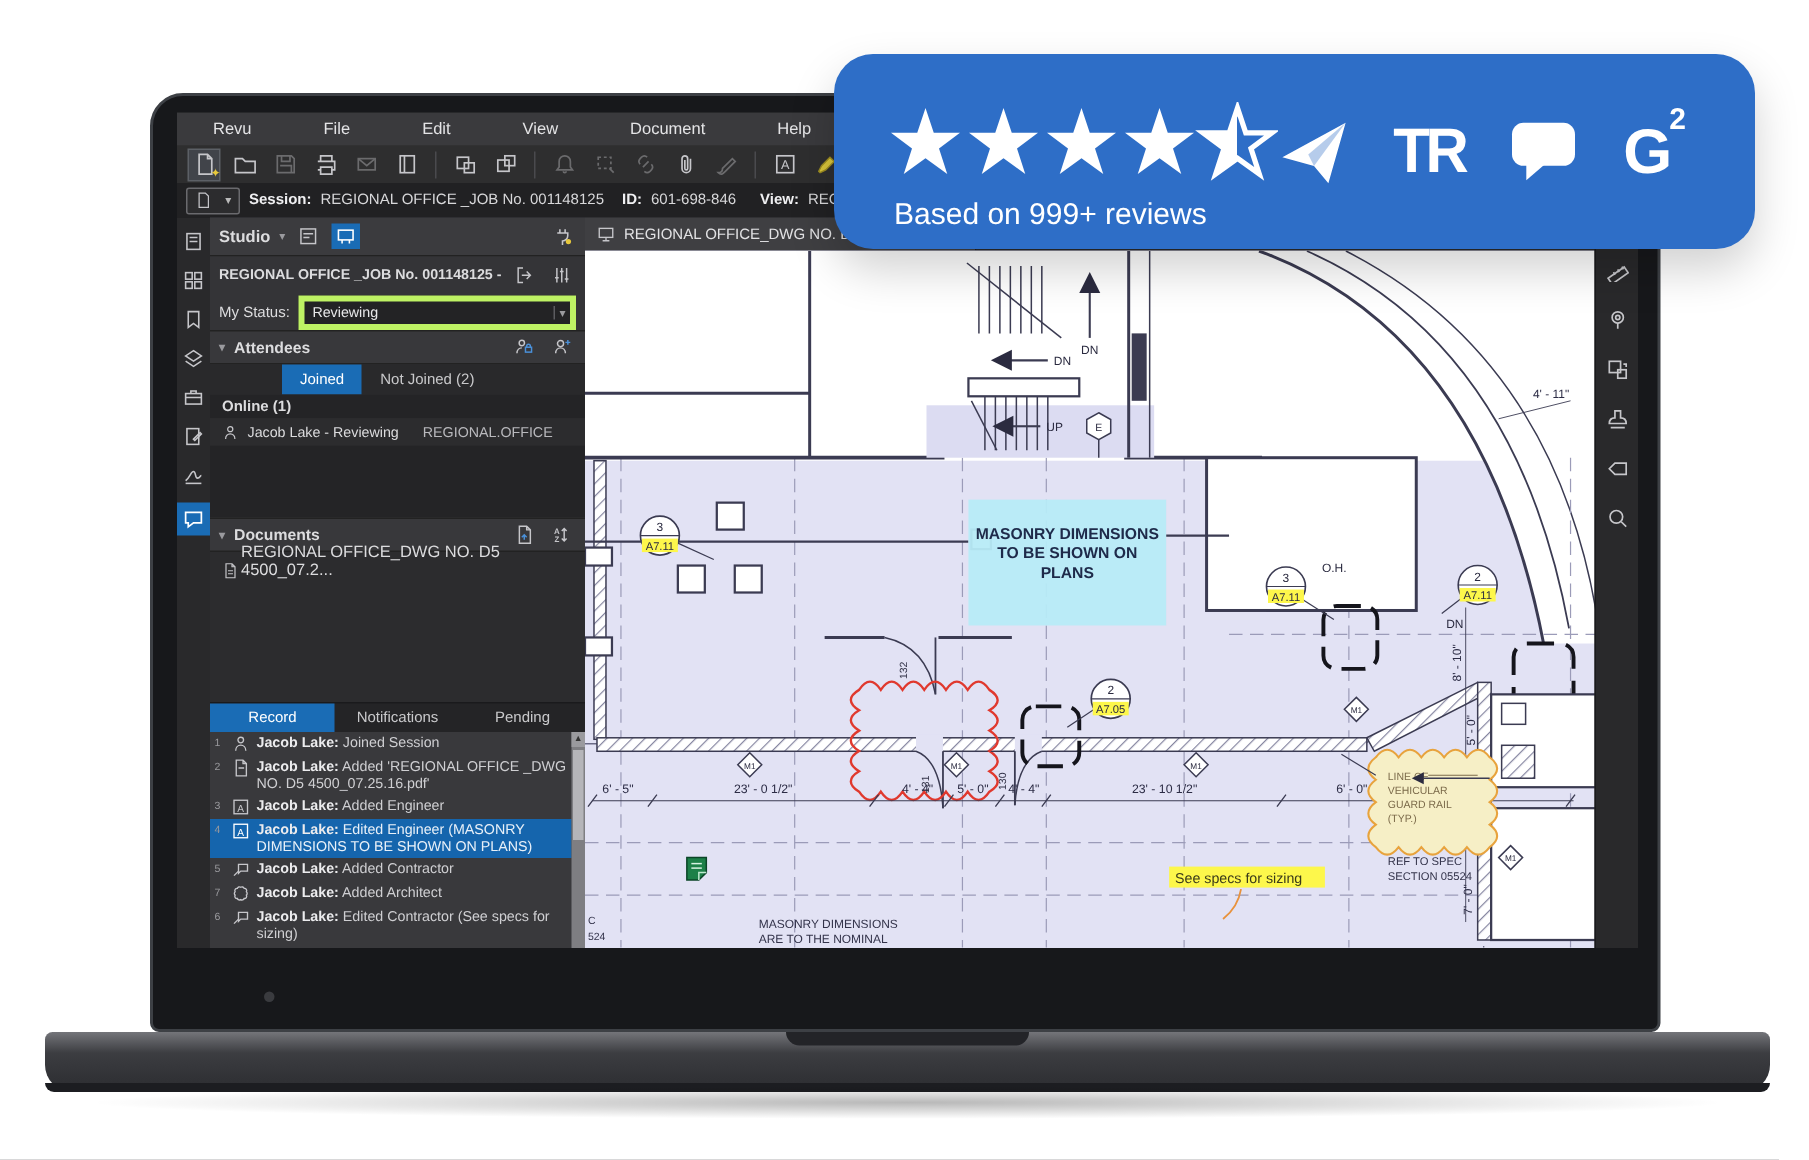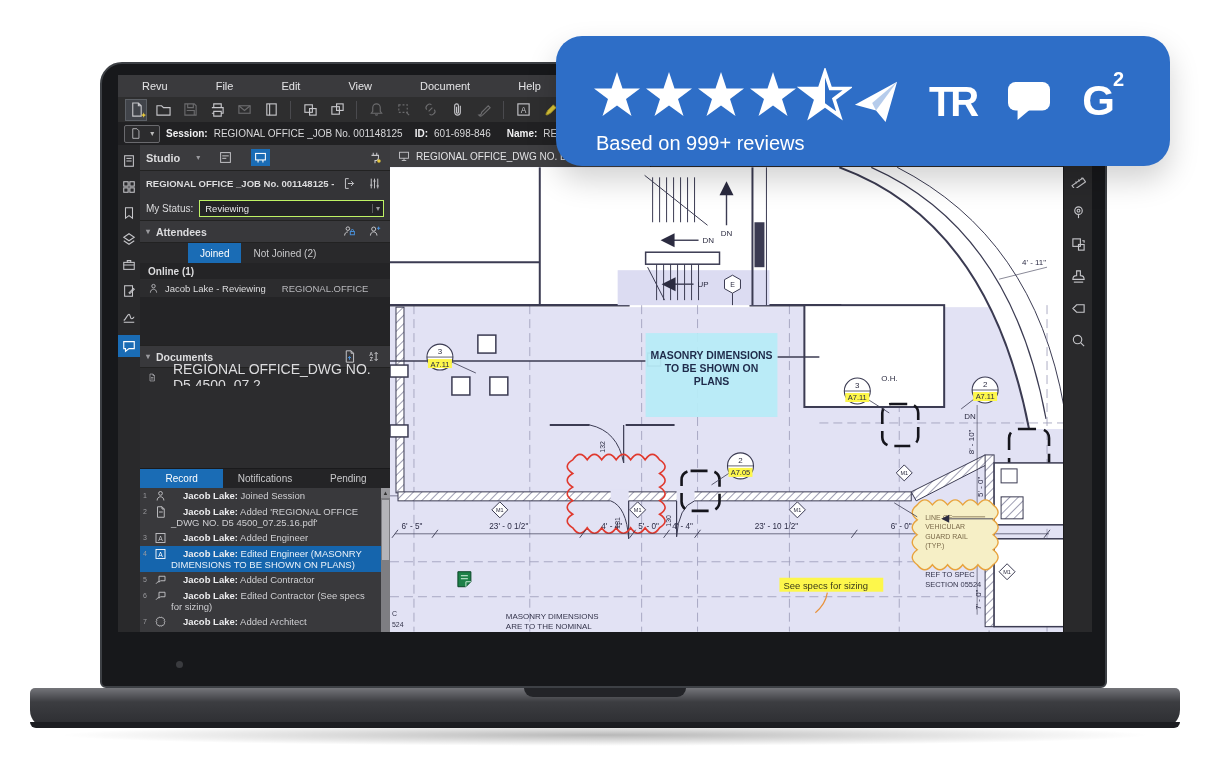--- a/index.html
+++ b/index.html
@@ -37,49 +37,49 @@
   
   .leftstrip{position:absolute;left:0;top:70px;bottom:0;width:22px;background:#29292b;border-right:1px solid #1a1a1c;
              display:flex;flex-direction:column;align-items:center;padding-top:8px;gap:11px;}
   .lsic{width:15px;height:15px;display:flex;align-items:center;justify-content:center;}
   .lsic.active{background:#1a6cb5;width:22px;height:22px;}
   .rightstrip{position:absolute;right:0;top:70px;bottom:0;width:28px;background:#29292b;border-left:1px solid #1a1a1c;
               display:flex;flex-direction:column;align-items:center;padding-top:28px;gap:13px;}
   .studio{position:absolute;left:22px;top:70px;bottom:0;width:250px;background:#313134;color:#dcdcde;
           display:flex;flex-direction:column;font-size:10px;border-right:1px solid #141416;}
   .row{display:flex;align-items:center;}
-  .st-head{height:25px;background:#3b3b3e;border-bottom:1px solid #222;padding:0 6px;gap:16px;}
+  .st-head{height:25px;background:#3b3b3e;border-bottom:1px solid #222;padding:0 6px;gap:6px;}
   .st-head b{font-size:11px;}
   .iconbtn{width:19px;height:17px;display:flex;align-items:center;justify-content:center;}
   .iconbtn.blue{background:#1a6cb5;}
   .st-session{height:25px;padding:0 6px;gap:6px;background:#343437;}
   .st-session .title{flex:1;font-weight:bold;font-size:9.5px;white-space:nowrap;overflow:hidden;}
   .st-status{height:24px;padding:0 6px;gap:6px;background:#343437;}
-  .select{flex:1;height:15px;background:#232325;border:1px solid #bef264;display:flex;align-items:center;
+  .select{flex:1;height:15px;background:#232325;border:4px solid #bef264;display:flex;align-items:center;
           padding-left:5px;color:#e8e8ea;font-size:9.5px;justify-content:space-between;}
   .select .chev{font-size:8px;color:#9a9a9e;border-left:1px solid #5c5c60;padding:0 3px;}
   .sechead{height:21px;background:#38383b;border-top:1px solid #222;border-bottom:1px solid #222;
            padding:0 6px;gap:6px;font-weight:bold;font-size:10.5px;}
   .chevd{color:#9a9a9e;font-size:8px;}
   .flex1{flex:1;}
   .st-tabs{height:20px;background:#29292b;align-items:stretch;padding-left:48px;}
   .jtab{display:flex;align-items:center;padding:0 12px;color:#c9c9cb;}
   .jtab.active{background:#1a6cb5;color:#fff;}
   .st-online{height:16px;background:#242426;font-weight:bold;padding-left:8px;}
   .st-attrow{height:18px;padding-left:8px;gap:6px;background:#2c2c2e;font-size:9.5px;}
   .st-attrow .org{color:#b9b9bd;margin-left:10px;}
   .gap1{height:48px;background:#242426;}
-  .st-docrow{height:18px;padding-left:8px;gap:17px;background:#2c2c2e;font-size:14px;}
+  .st-docrow{height:18px;padding-left:8px;gap:2px;background:#2c2c2e;font-size:11px;align-items:flex-end;}
   .gap2{flex:0 0 82px;background:#2c2c2e;}
   .rectabs{height:19px;background:#242426;align-items:stretch;border-top:1px solid #1a1a1c;}
   .rtab{flex:1;display:flex;align-items:center;justify-content:center;color:#c9c9cb;font-size:10px;}
   .rtab.active{background:#1a6cb5;color:#fff;}
   .records{flex:1;background:#39393c;position:relative;overflow:hidden;padding-right:9px;}
   .rrow{display:flex;padding:2px 3px 2px 3px;gap:4px;font-size:9.5px;line-height:11px;color:#cfcfd2;}
-  .rrow b{color:#ececee;white-space:nowrap;margin-left:12px;}
+  .rrow b{color:#ececee;white-space:nowrap;}
   .rrow .rnum{color:#9a9a9e;font-size:7px;width:7px;flex:none;}
   .rrow .ricon{flex:none;width:13px;}
   .rrow.sel{background:#1565ad;color:#e8f0f8;}
   .scrollbar{position:absolute;right:0;top:0;bottom:0;width:9px;background:#7e7e82;}
   .scroll-up{height:10px;background:#9a9a9e;color:#333;font-size:6px;text-align:center;line-height:10px;}
   .scroll-thumb{position:absolute;top:12px;left:1px;width:7px;height:60px;background:#b5b5b9;}
   
   .main{position:absolute;left:272px;top:70px;bottom:0;width:674px;background:#29292b;}
   .tabbar{position:absolute;left:0;top:0;right:0;height:22px;background:#29292b;display:flex;}
   .doctab{width:252px;background:#3f3f42;display:flex;align-items:center;gap:6px;padding-left:8px;
@@ -212,21 +212,21 @@
         <div class="dropbox">
           <svg class="ic" width="11" height="11" viewBox="0 0 16 16">
               <path d="M4 1h6l3 3v11H4z"></path>
             </svg>
             <span>▾</span>
         </div>
         <b>Session:</b>
         <span>REGIONAL OFFICE _JOB No. 001148125</span>
         <b style="margin-left:6px">ID:</b>
         <span>601-698-846</span>
-        <b style="margin-left:10px">Name:</b>
+        <b style="margin-left:10px">View:</b>
         <span>REGIONAL OFFICE_DWG NO.</span>
       </div>
 
       <div class="leftstrip">
         <div class="lsic">
             <svg class="ic" width="14" height="14" viewBox="0 0 16 16">
               <rect x="3" y="2" width="10" height="12"></rect>
               <line x1="5" y1="5" x2="11" y2="5"></line>
               <line x1="5" y1="8" x2="11" y2="8"></line>
             </svg>
@@ -421,33 +421,33 @@
           </div>
           <div class="rrow">
             <span class="rnum">5</span>
             <svg class="ricon ic" width="12" height="12" viewBox="0 0 16 16">
                 <path d="M6 3h8v6h-6l-2 2v-2z"></path>
                 <path d="M2 13l4-4"></path>
               </svg>
             <span><b>Jacob Lake:</b> <span>Added Contractor</span></span>
           </div>
           <div class="rrow">
+            <span class="rnum">7</span>
+            <svg class="ricon ic" width="12" height="12" viewBox="0 0 16 16">
+                <path d="M8 2a2 2 0 0 1 3 1 2 2 0 0 1 2 3 2 2 0 0 1 0 3 2 2 0 0 1-2 3 2 2 0 0 1-3 1 2 2 0 0 1-3-1 2 2 0 0 1-2-3 2 2 0 0 1 0-3 2 2 0 0 1 2-3 2 2 0 0 1 3-1z"></path>
+              </svg>
+            <span><b>Jacob Lake:</b> <span>Added Architect</span></span>
+          </div>
+          <div class="rrow">
             <span class="rnum">6</span>
             <svg class="ricon ic" width="12" height="12" viewBox="0 0 16 16">
                 <path d="M6 3h8v6h-6l-2 2v-2z"></path>
                 <path d="M2 13l4-4"></path>
               </svg>
             <span><b>Jacob Lake:</b> <span>Edited Contractor (See specs for sizing)</span></span>
-          </div>
-          <div class="rrow">
-            <span class="rnum">7</span>
-            <svg class="ricon ic" width="12" height="12" viewBox="0 0 16 16">
-                <path d="M8 2a2 2 0 0 1 3 1 2 2 0 0 1 2 3 2 2 0 0 1 0 3 2 2 0 0 1-2 3 2 2 0 0 1-3 1 2 2 0 0 1-3-1 2 2 0 0 1-2-3 2 2 0 0 1 0-3 2 2 0 0 1 2-3 2 2 0 0 1 3-1z"></path>
-              </svg>
-            <span><b>Jacob Lake:</b> <span>Added Architect</span></span>
           </div>
           <div class="scrollbar">
             <div class="scroll-up">▲</div>
             <div class="scroll-thumb"></div>
           </div>
         </div>
       </div>
 
       <div class="main">
         <div class="tabbar">

